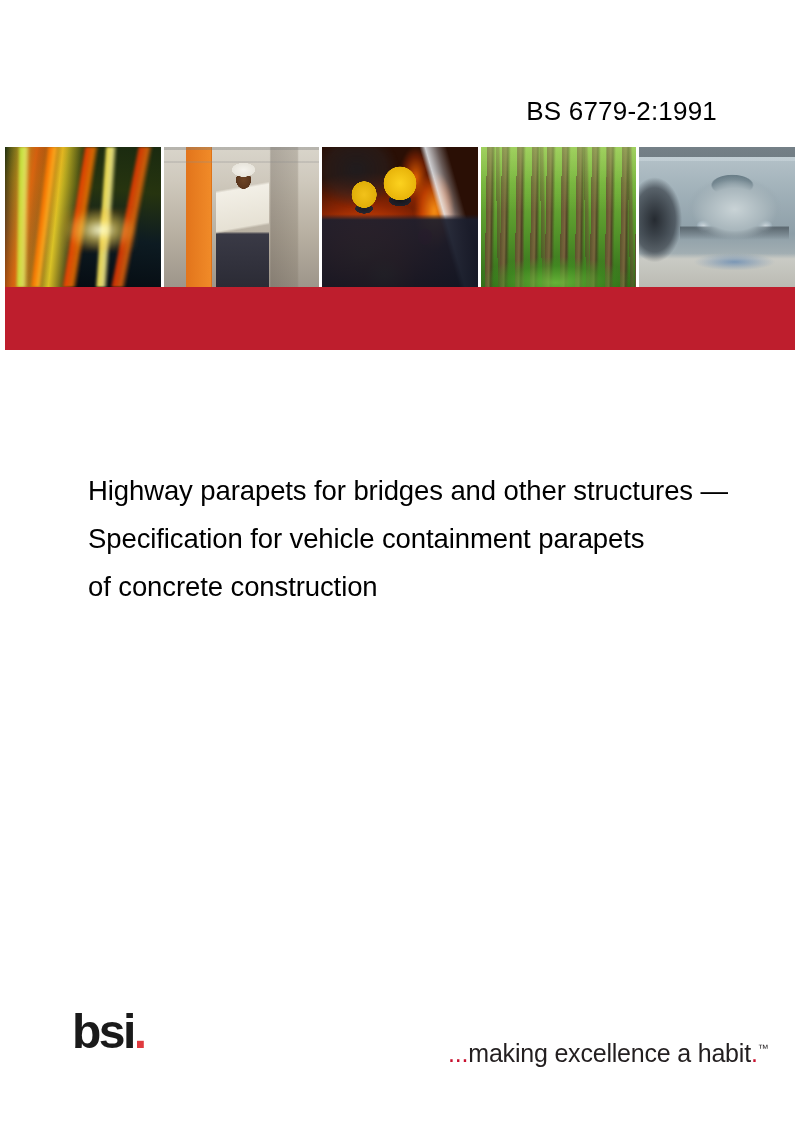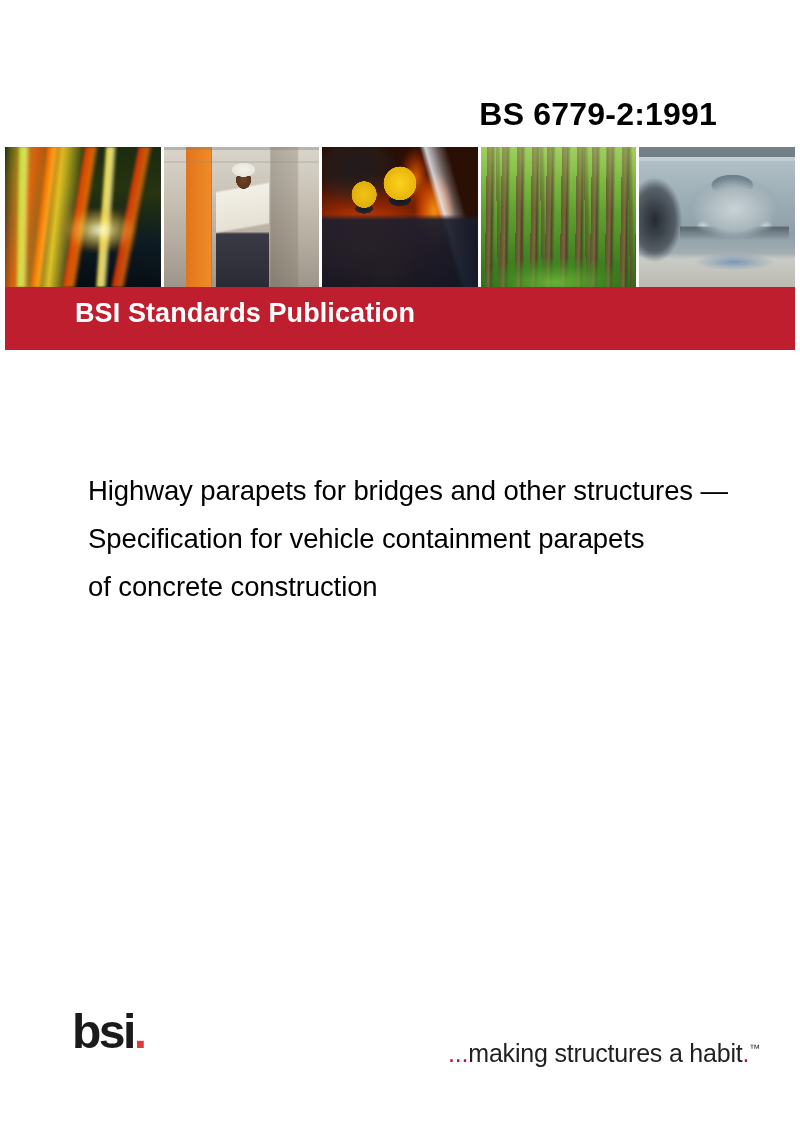--- a/index.html
+++ b/index.html
@@ -18,22 +18,22 @@
   }
 
   
   .std-number {
     position: absolute;
     top: 96px;
     left: 0;
     width: 717px;
     text-align: right;
     font-family: "Liberation Sans", sans-serif;
-    font-size: 32px;
-    font-weight: 700;
+    font-size: 26px;
+    font-weight: 400;
     color: #000000;
     letter-spacing: 0.2px;
     white-space: nowrap;
   }
 
   
   .banner {
     position: absolute;
     left: 5px;
     top: 147px;
@@ -303,24 +303,23 @@
 <div class="banner">
 
   <div class="photo-strip">
     <div class="photo p-traffic"></div>
     <div class="photo p-warehouse"></div>
     <div class="photo p-fire"></div>
     <div class="photo p-forest"></div>
     <div class="photo p-cars"></div>
   </div>
 
-  <div class="band-label">BSI Standards Publication</div>
 </div>
 
 <div class="title-block">
   <div class="title-line">Highway parapets for bridges and other structures —</div>
   <div class="title-line">Specification for vehicle containment parapets</div>
   <div class="title-line">of concrete construction</div>
 </div>
 
 <div class="logo"><span>bsi</span><span class="dot">.</span></div>
 
-<div class="tagline"><span class="lead-dots">...</span><span>making structures a habit</span><span class="end-dot">.</span><span class="tm">™</span></div>
+<div class="tagline"><span class="lead-dots">...</span><span>making excellence a habit</span><span class="end-dot">.</span><span class="tm">™</span></div>
 
 </body></html>

